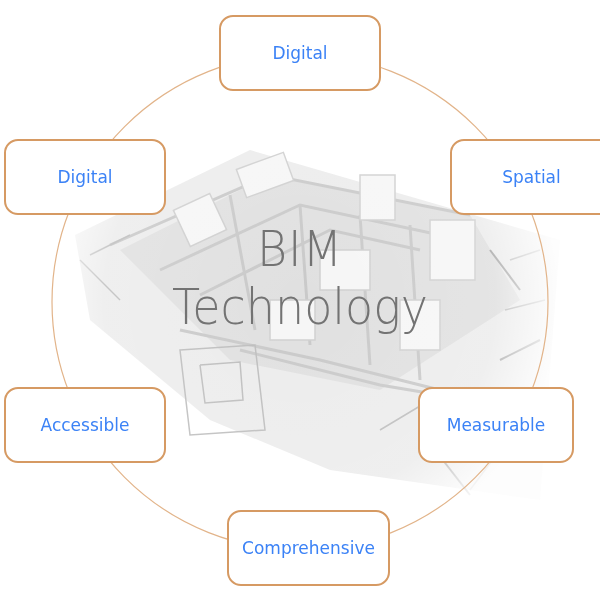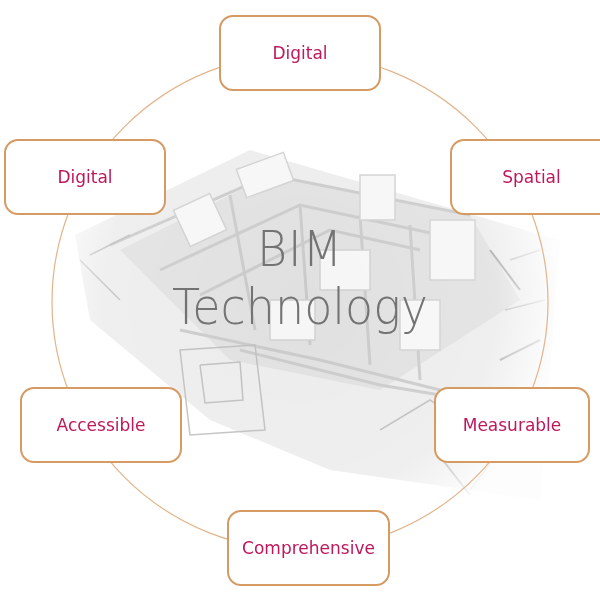--- a/index.html
+++ b/index.html
@@ -8,21 +8,21 @@
     .ring { position: absolute; left: 0; top: 0; }
     .building { position: absolute; left: 0; top: 0; }
     .node {
       position: absolute;
       box-sizing: border-box;
       width: 162px; height: 76px;
       border: 2.5px solid #d69a63;
       border-radius: 14px;
       background: #ffffff;
       display: flex; align-items: center; justify-content: center;
-      color: #be185d;
+      color: #3b82f6;
       font-size: 17px;
       letter-spacing: 0px;
     }
     .center-title {
       position: absolute;
       left: 150px; top: 224px; width: 300px;
       text-align: center;
       color: #737373;
       font-weight: 300;
       font-family: "DejaVu Sans", sans-serif;
@@ -94,26 +94,26 @@
     <span class="l1">BIM</span>
     <span class="l2">Technology</span>
   </div>
 
   <div class="node" style="left:219px; top:15px;">
     <span>Digital</span>
   </div>
   <div class="node" style="left:450px; top:139px; width:163px;">
     <span>Spatial</span>
   </div>
-  <div class="node" style="left:434px; top:387px; width:156px;">
+  <div class="node" style="left:418px; top:387px; width:156px;">
     <span>Measurable</span>
   </div>
   <div class="node" style="left:219px; top:510px; width:163px;margin-left:8px;">
     <span>Comprehensive</span>
   </div>
-  <div class="node" style="left:20px; top:387px;">
+  <div class="node" style="left:4px; top:387px;">
     <span>Accessible</span>
   </div>
   <div class="node" style="left:4px; top:139px;">
     <span>Digital</span>
   </div>
 
 </div>
 
 </body></html>

